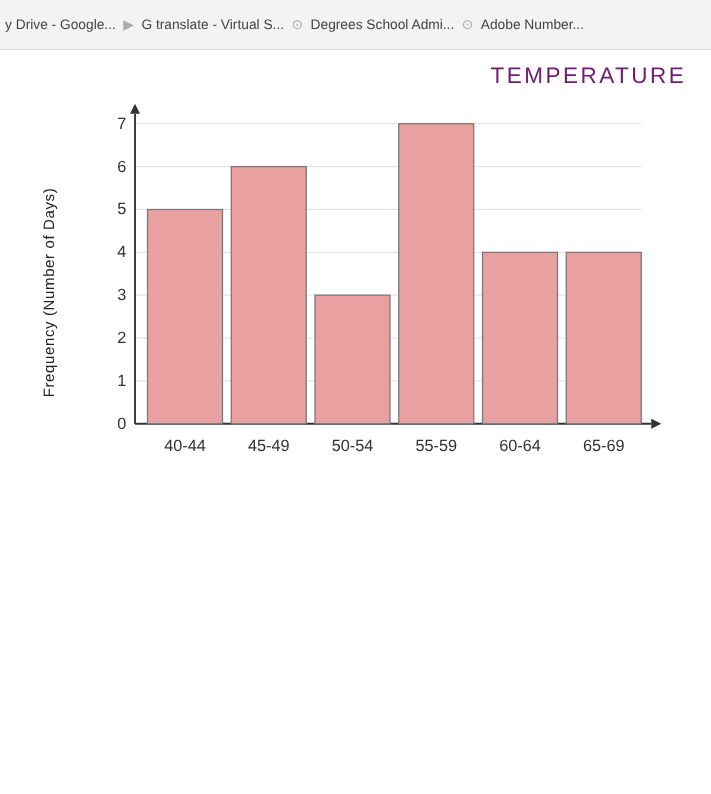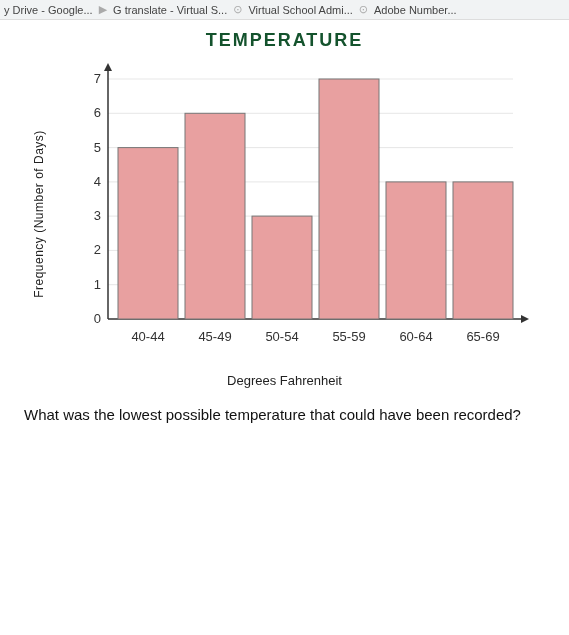--- a/index.html
+++ b/index.html
@@ -9,21 +9,21 @@
       background: #fff;
       font-family: Arial, sans-serif;
       overflow: hidden;
     }
 
     
     .tab-bar {
       display: flex;
       align-items: center;
       background: #f1f3f4;
-      height: 20px;
+      height: 40px;
       font-size: 11px;
       color: #333;
       padding: 0 4px;
       gap: 6px;
       border-bottom: 1px solid #ddd;
       overflow: hidden;
     }
     .tab-item {
       white-space: nowrap;
       font-size: 11px;
@@ -33,26 +33,26 @@
       color: #aaa;
     }
 
     
     .main-content {
       padding: 10px 20px 10px 20px;
     }
 
     
     .chart-title {
-      text-align: center;
+      text-align: right;
       font-size: 18px;
-      font-weight: bold;
+      font-weight: normal;
       letter-spacing: 2px;
       margin-bottom: 8px;
-      color: #14532d;
+      color: #701a75;
     }
 
     
     .chart-wrap {
       display: flex;
       flex-direction: column;
       align-items: center;
     }
 
     .chart-area {
@@ -104,21 +104,21 @@
     }
   </style>
 </head>
 <body>
 
 <div class="tab-bar">
   <span class="tab-item">y Drive - Google...</span>
   <span class="tab-sep">▶</span>
   <span class="tab-item">G translate - Virtual S...</span>
   <span class="tab-sep">⊙</span>
-  <span class="tab-item">Virtual School Admi...</span>
+  <span class="tab-item">Degrees School Admi...</span>
   <span class="tab-sep">⊙</span>
   <span class="tab-item">Adobe Number...</span>
 </div>
 
 <div class="main-content">
 
   <div class="chart-title">TEMPERATURE</div>
 
   <div class="chart-wrap">
     <div class="chart-area">
@@ -170,18 +170,16 @@
           <text x="95" y="282" text-anchor="middle" font-size="13" fill="#333">40-44</text>
           <text x="162" y="282" text-anchor="middle" font-size="13" fill="#333">45-49</text>
           <text x="229" y="282" text-anchor="middle" font-size="13" fill="#333">50-54</text>
           <text x="296" y="282" text-anchor="middle" font-size="13" fill="#333">55-59</text>
           <text x="363" y="282" text-anchor="middle" font-size="13" fill="#333">60-64</text>
           <text x="430" y="282" text-anchor="middle" font-size="13" fill="#333">65-69</text>
         </svg>
       </div>
     </div>
 
-    <div class="x-axis-label">Degrees Fahrenheit</div>
   </div>
 
-  <div class="question">What was the lowest possible temperature that could have been recorded?</div>
 
 </div>
 
 </body></html>

